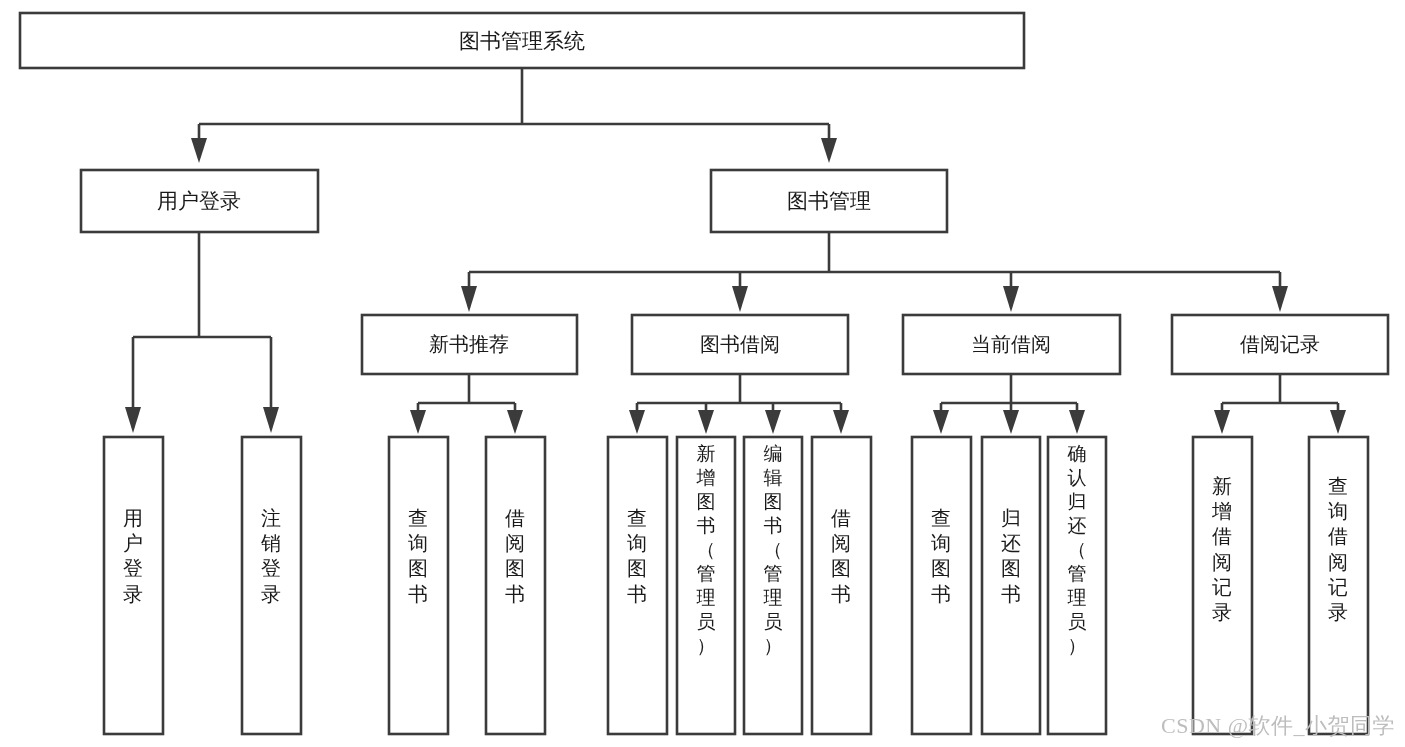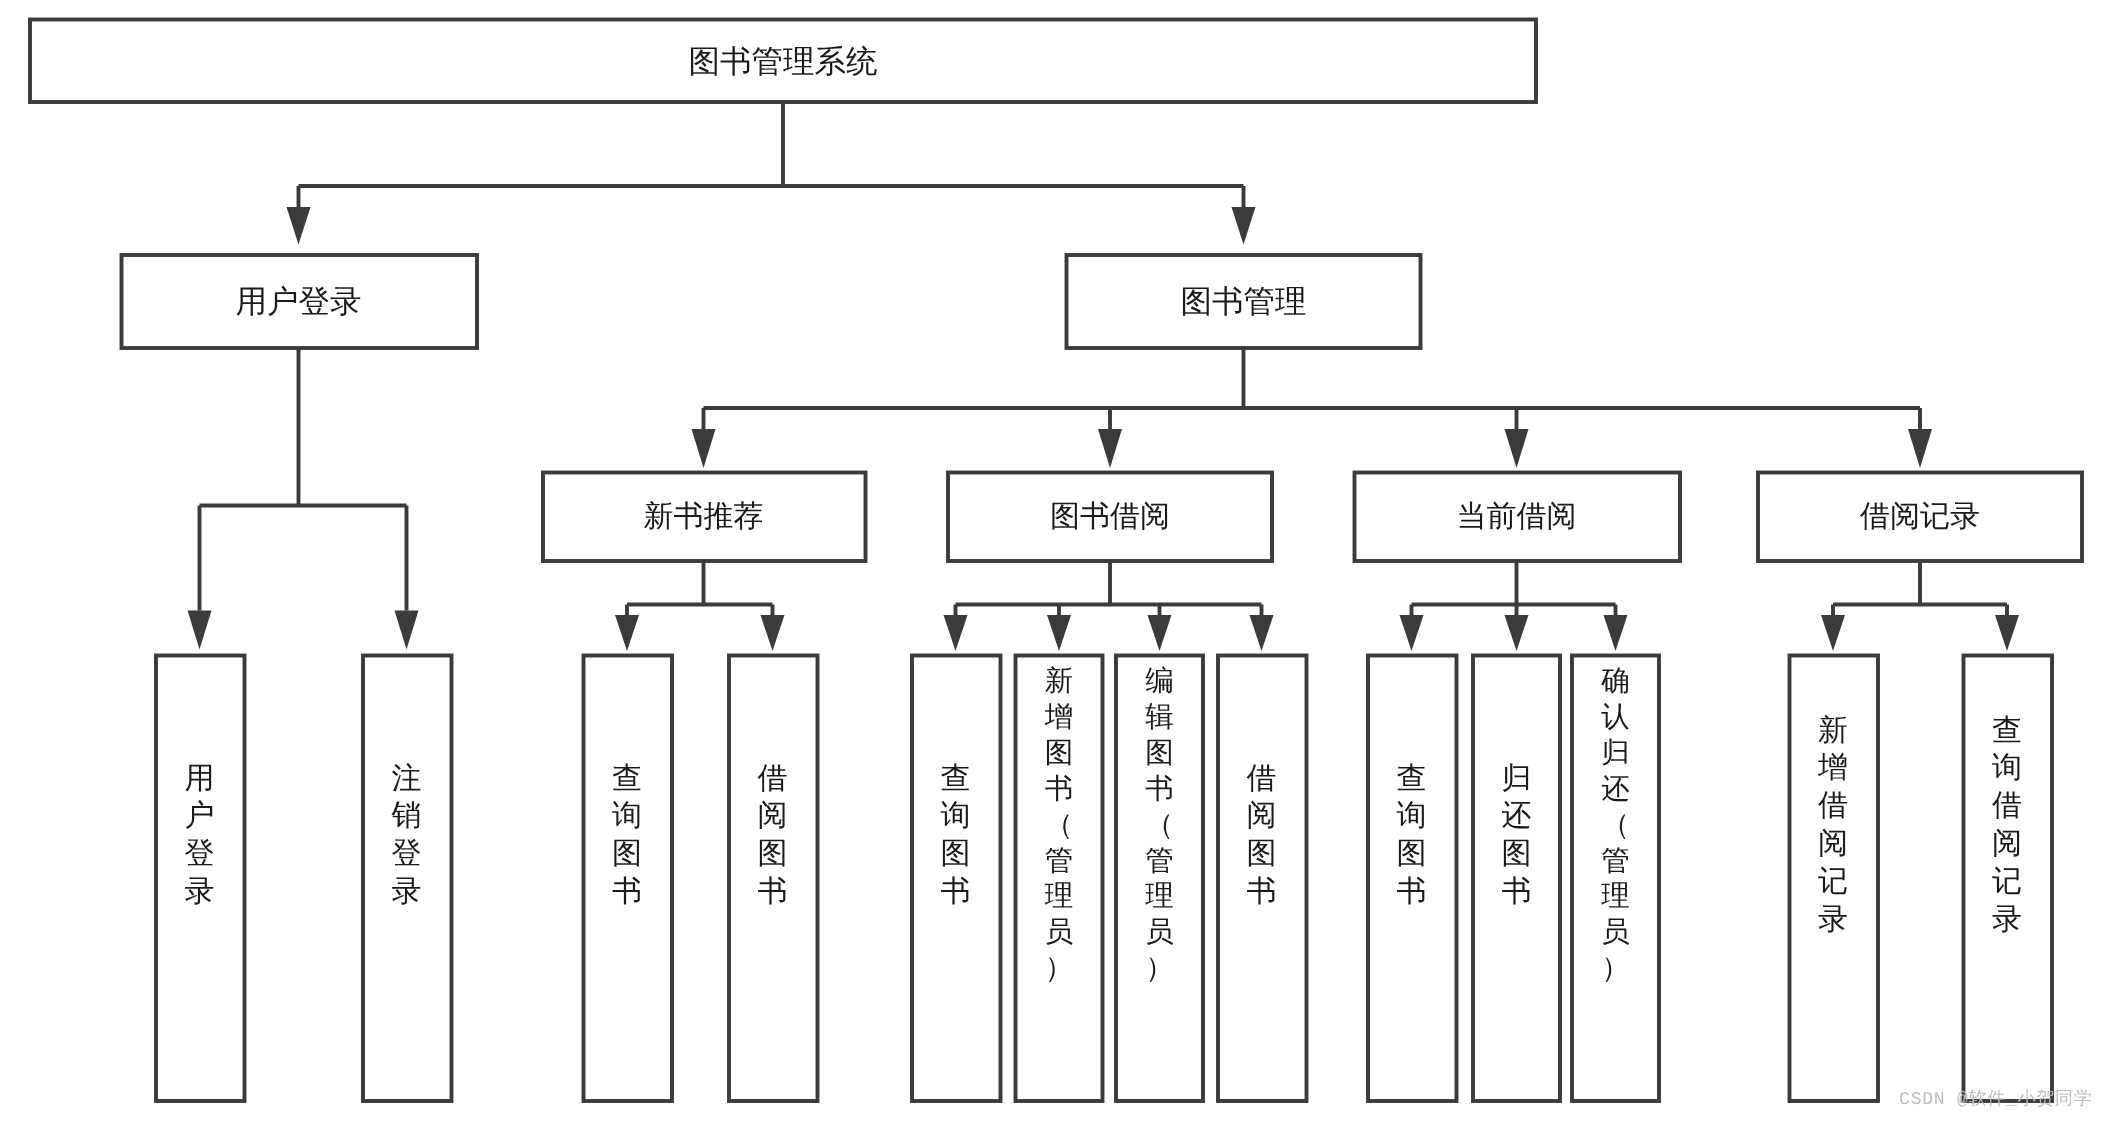--- a/index.html
+++ b/index.html
@@ -55,22 +55,22 @@
   }
   .arrow-head {
     fill: #3b3b3b;
     stroke: none;
   }
   .watermark {
     position: absolute;
     right: 10px;
     bottom: 6px;
     color: #bdbdbd;
-    font-size: 12px;
-    font-family: Liberation Mono, monospace;
+    font-size: 22px;
+    font-family: Liberation Serif, serif;
     letter-spacing: 0.5px;
     white-space: nowrap;
     pointer-events: none;
   }
 </style>
 </head>
 <body>
 
 <div id="diagram-root">
 <svg class="diagram" viewBox="0 0 1405 747" xmlns="http://www.w3.org/2000/svg">

